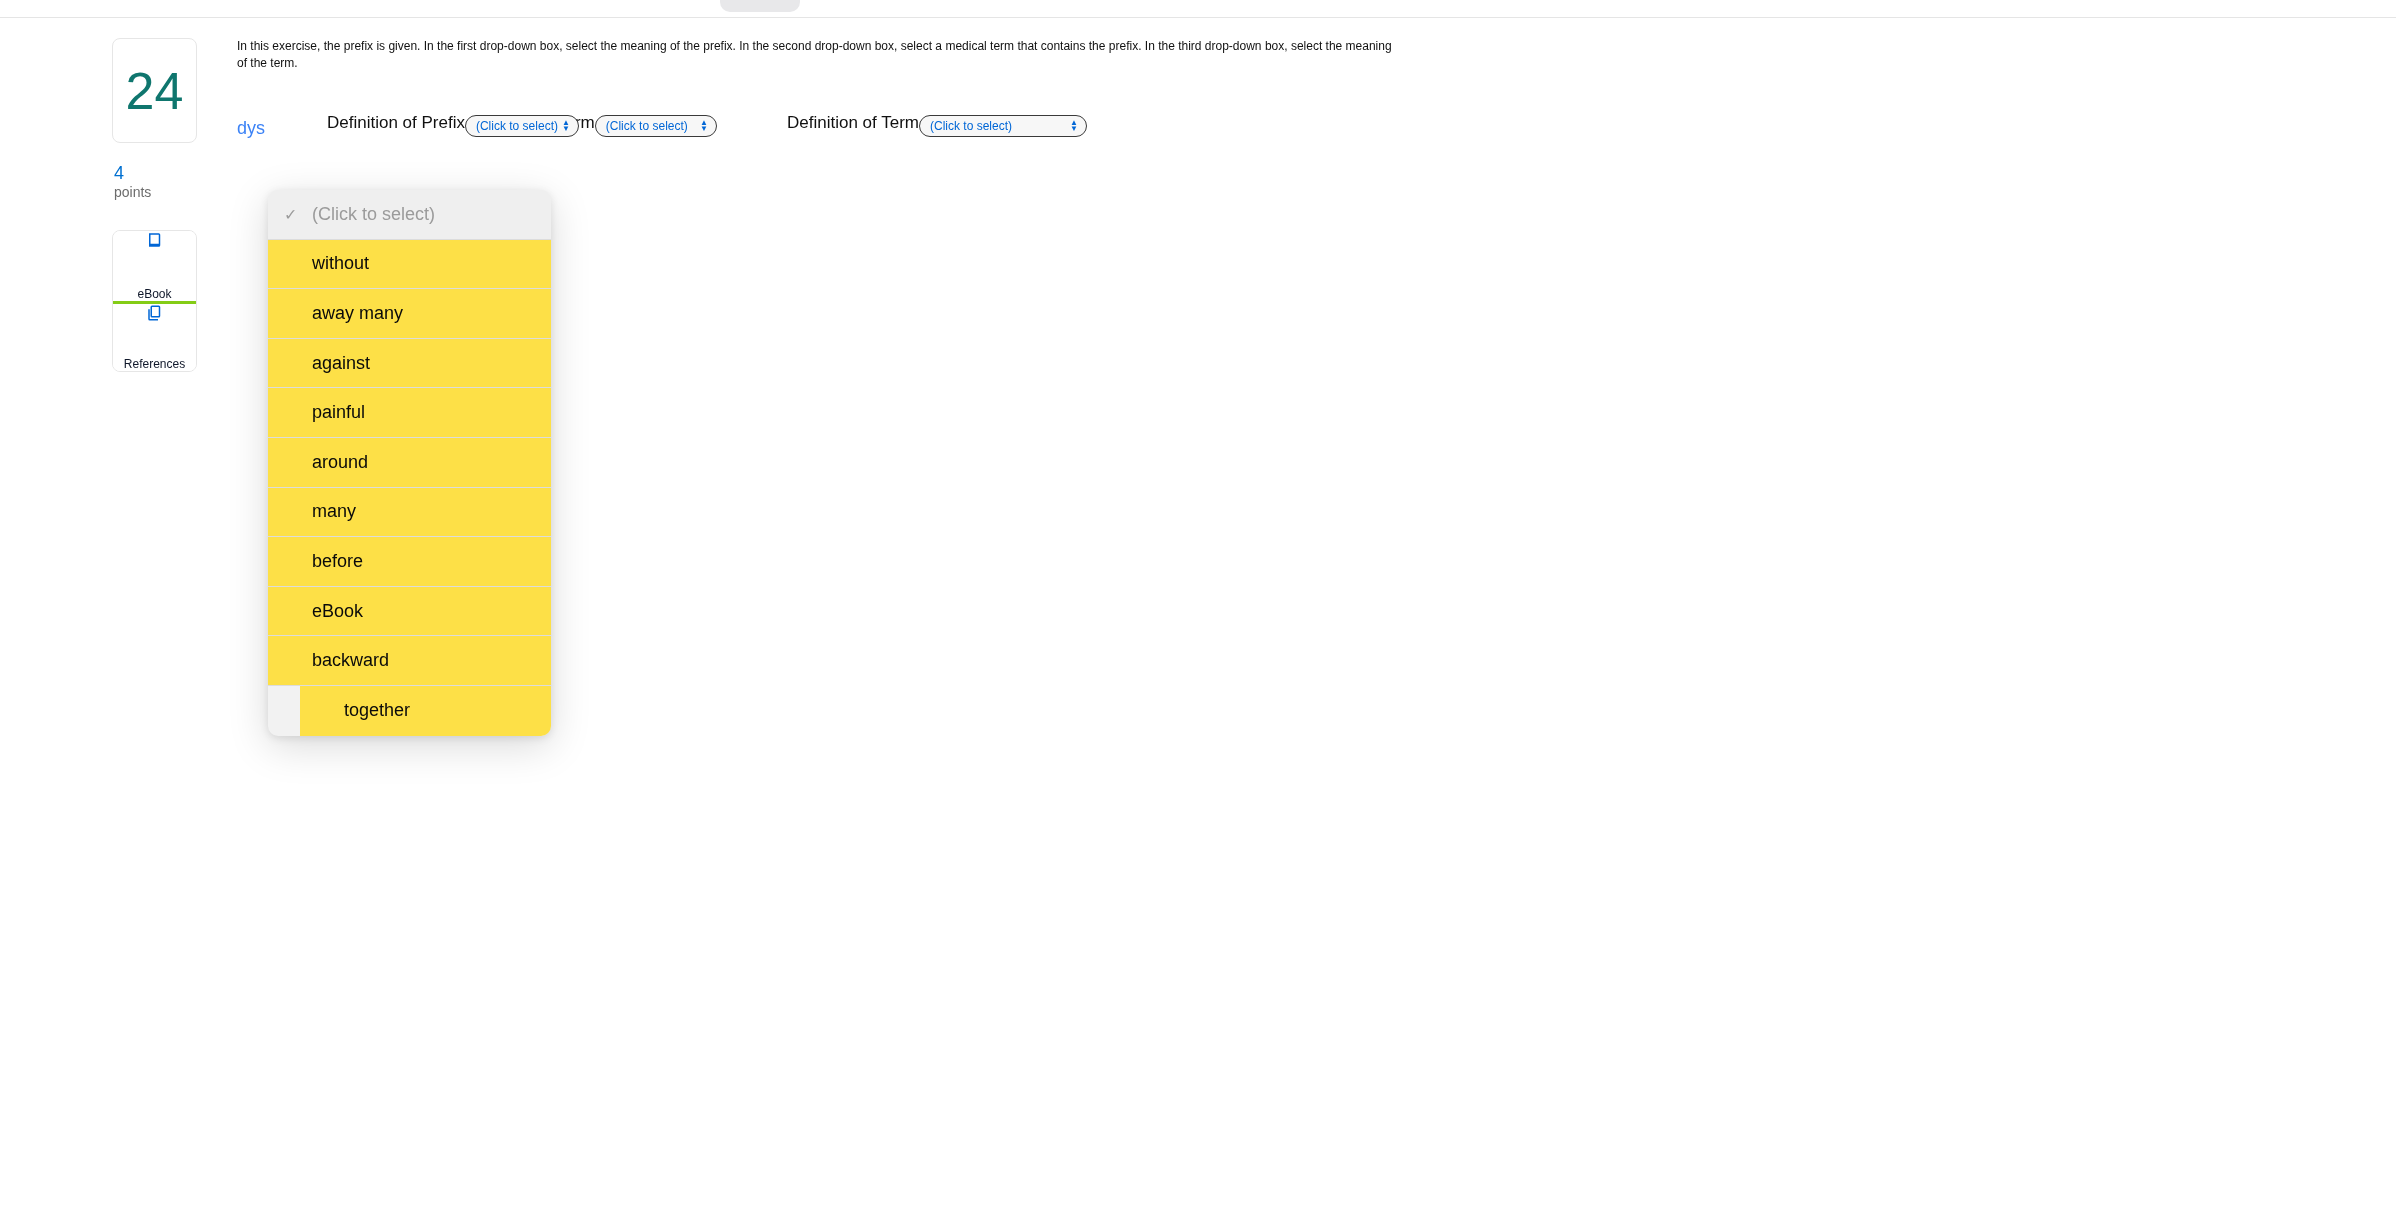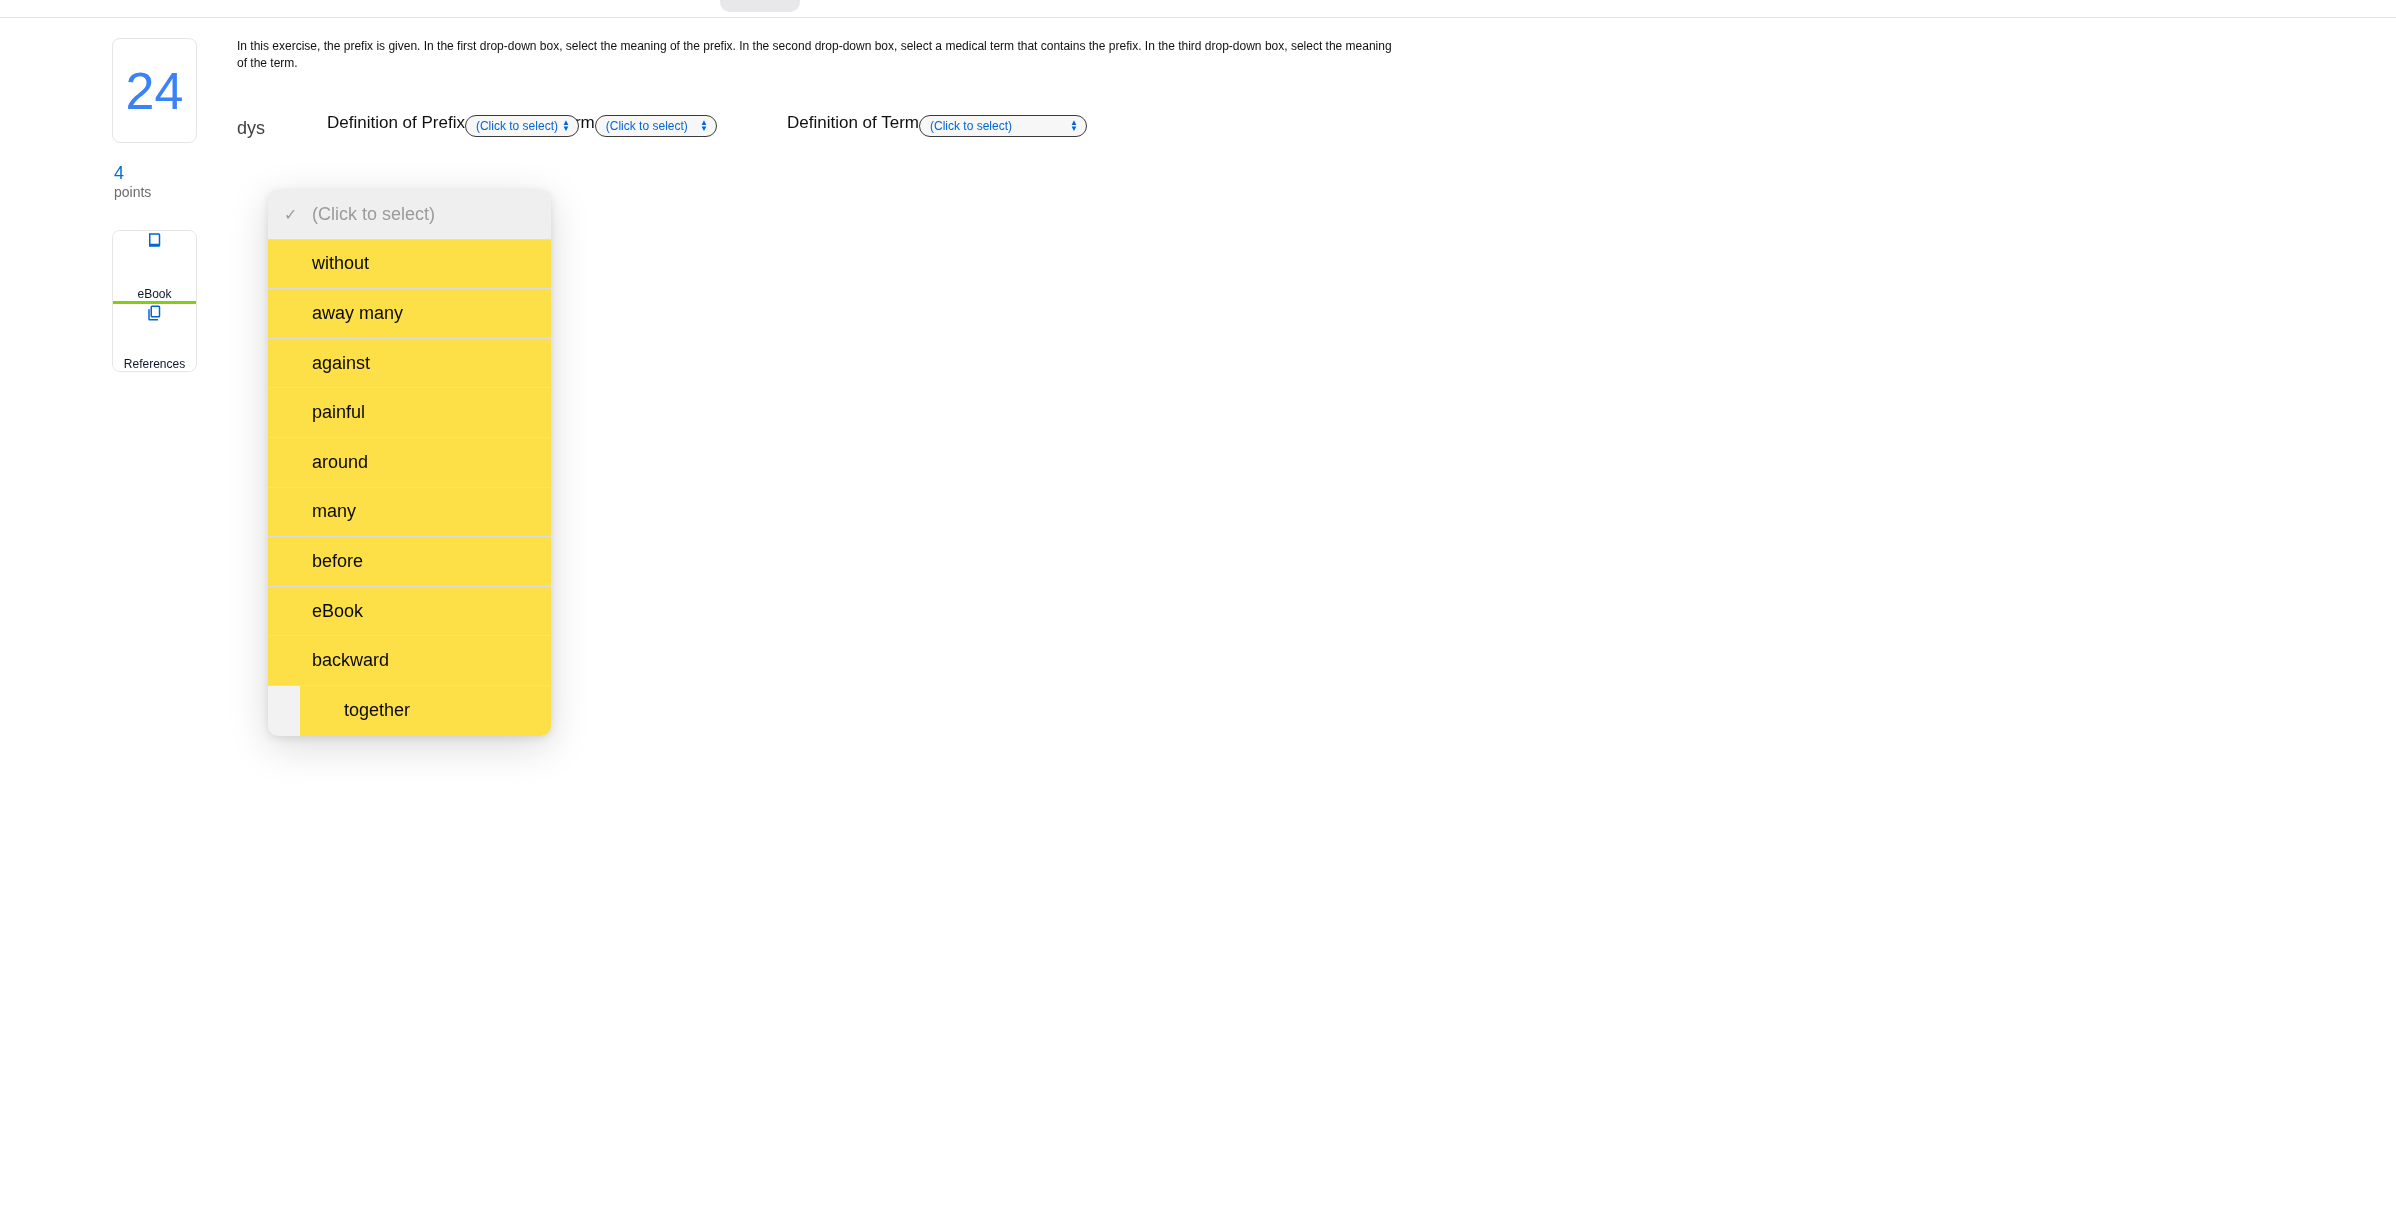--- a/index.html
+++ b/index.html
@@ -40,21 +40,21 @@
       border: 1px solid #e6e6e6;
       border-radius: 8px;
       display: flex;
       align-items: center;
       justify-content: center;
       background: #fff;
     }
     .question-number {
       font-size: 52px;
       font-weight: 400;
-      color: #3b82f6;
+      color: #0f766e;
     }
     .points-block {
       width: 85px;
       text-align: left;
       padding-left: 2px;
     }
     .points-value {
       color: #0070d1;
       font-size: 18px;
     }
@@ -97,21 +97,21 @@
     }
     .exercise-row {
       display: flex;
       align-items: flex-end;
       gap: 0;
     }
     .prefix-cell {
       width: 90px;
       font-size: 18px;
       padding-top: 24px;
-      color: #404040;
+      color: #3b82f6;
     }
     .column {
       display: flex;
       flex-direction: row;
       align-items: center;
     }
     .column-header {
       font-size: 17px;
       color: #111;
       margin-bottom: 6px;

